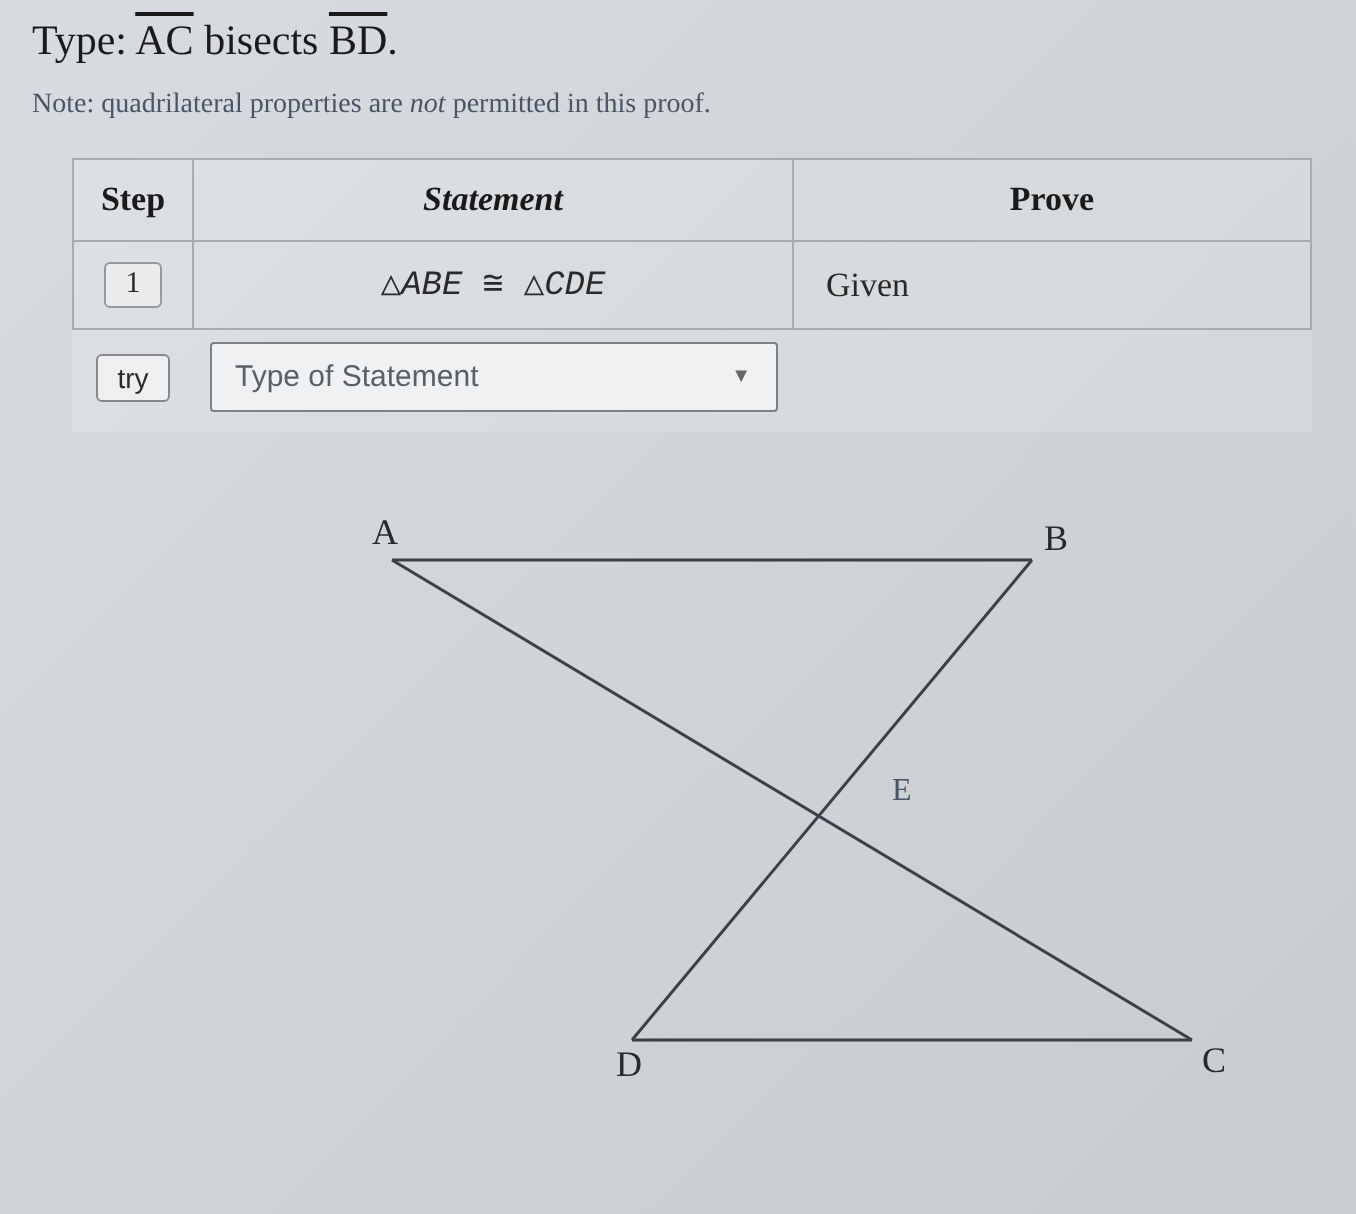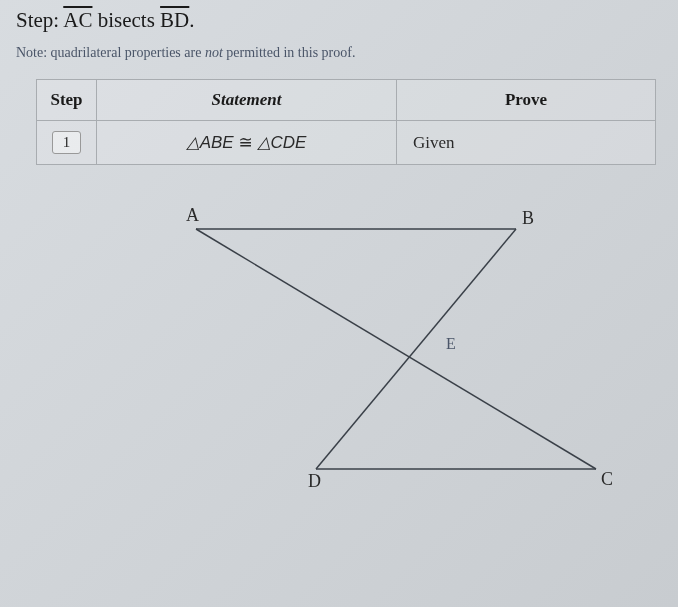--- a/index.html
+++ b/index.html
@@ -96,21 +96,21 @@
       justify-content: space-between;
       align-items: center;
       cursor: pointer;
     }
     .chevron {
       font-size: 10px;
       color: #666;
     }
     .math {
       font-style: italic;
-      font-family: Liberation Sans, sans-serif;
+      font-family: Liberation Mono, monospace;
     }
     .congruent {
       font-style: normal;
     }
     .diagram-area {
       margin-top: 24px;
       margin-left: 120px;
       position: relative;
       width: 480px;
       height: 300px;
@@ -136,21 +136,21 @@
     }
     .no-border td {
       border: none;
       padding-top: 6px;
     }
   </style>
 </head>
 <body>
 
 <div class="prove-line">
-  <span>Step:</span>
+  <span>Type:</span>
   <span class="overline">AC</span>
   <span>bisects</span>
   <span class="overline">BD</span><span>.</span>
 </div>
 
 <div class="note-line">
   <span>Note: quadrilateral properties are </span><em>not</em><span> permitted in this proof.</span>
 </div>
 
 <table class="proof-table">
@@ -164,20 +164,32 @@
   <tbody>
     <tr>
       <td>
         <span class="step-num">1</span>
       </td>
       <td>
         <span class="math"><span>△</span><span>ABE</span><span class="congruent"> ≅ </span><span>△</span><span>CDE</span></span>
       </td>
       <td>Given</td>
     </tr>
+    <tr class="no-border">
+      <td>
+        <span class="try-btn">try</span>
+      </td>
+      <td>
+        <div class="dropdown">
+          <span>Type of Statement</span>
+          <span class="chevron">▼</span>
+        </div>
+      </td>
+      <td></td>
+    </tr>
   </tbody>
 </table>
 
 <div class="diagram-area">
   <svg viewBox="0 0 480 300">
     <line class="edge" x1="60" y1="40" x2="380" y2="40"></line>
     <line class="edge" x1="60" y1="40" x2="460" y2="280"></line>
     <line class="edge" x1="380" y1="40" x2="180" y2="280"></line>
     <line class="edge" x1="180" y1="280" x2="460" y2="280"></line>
 

